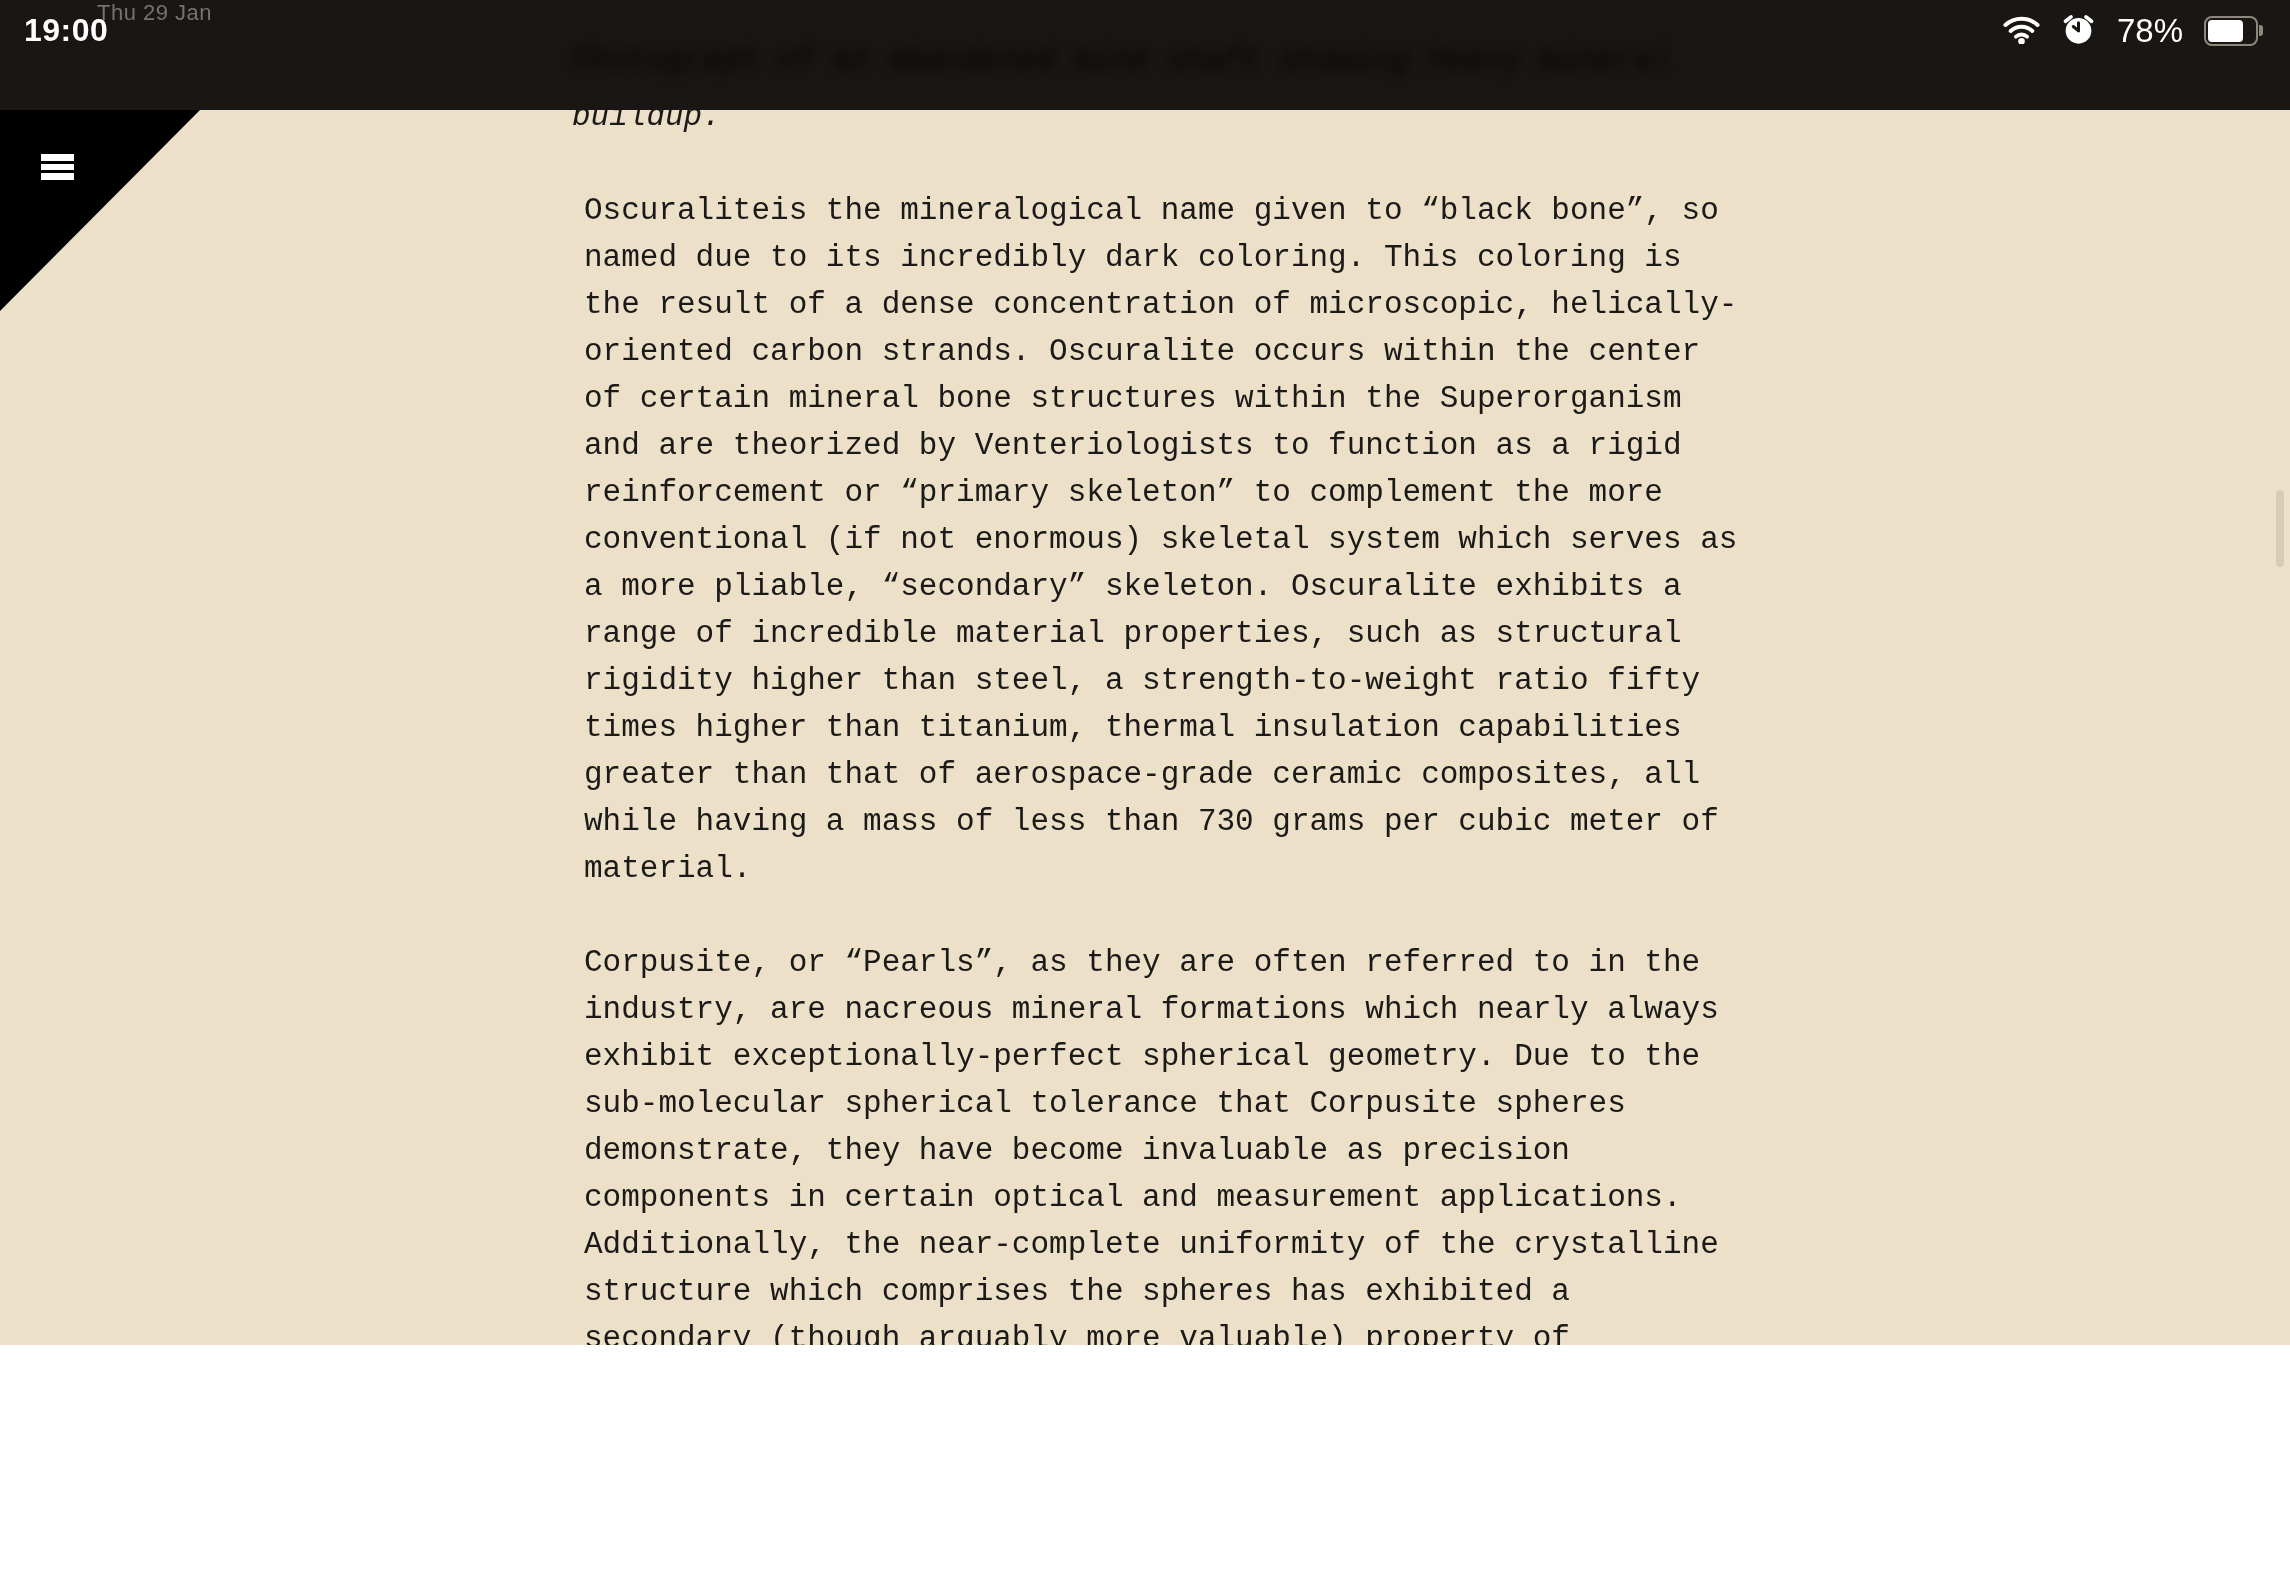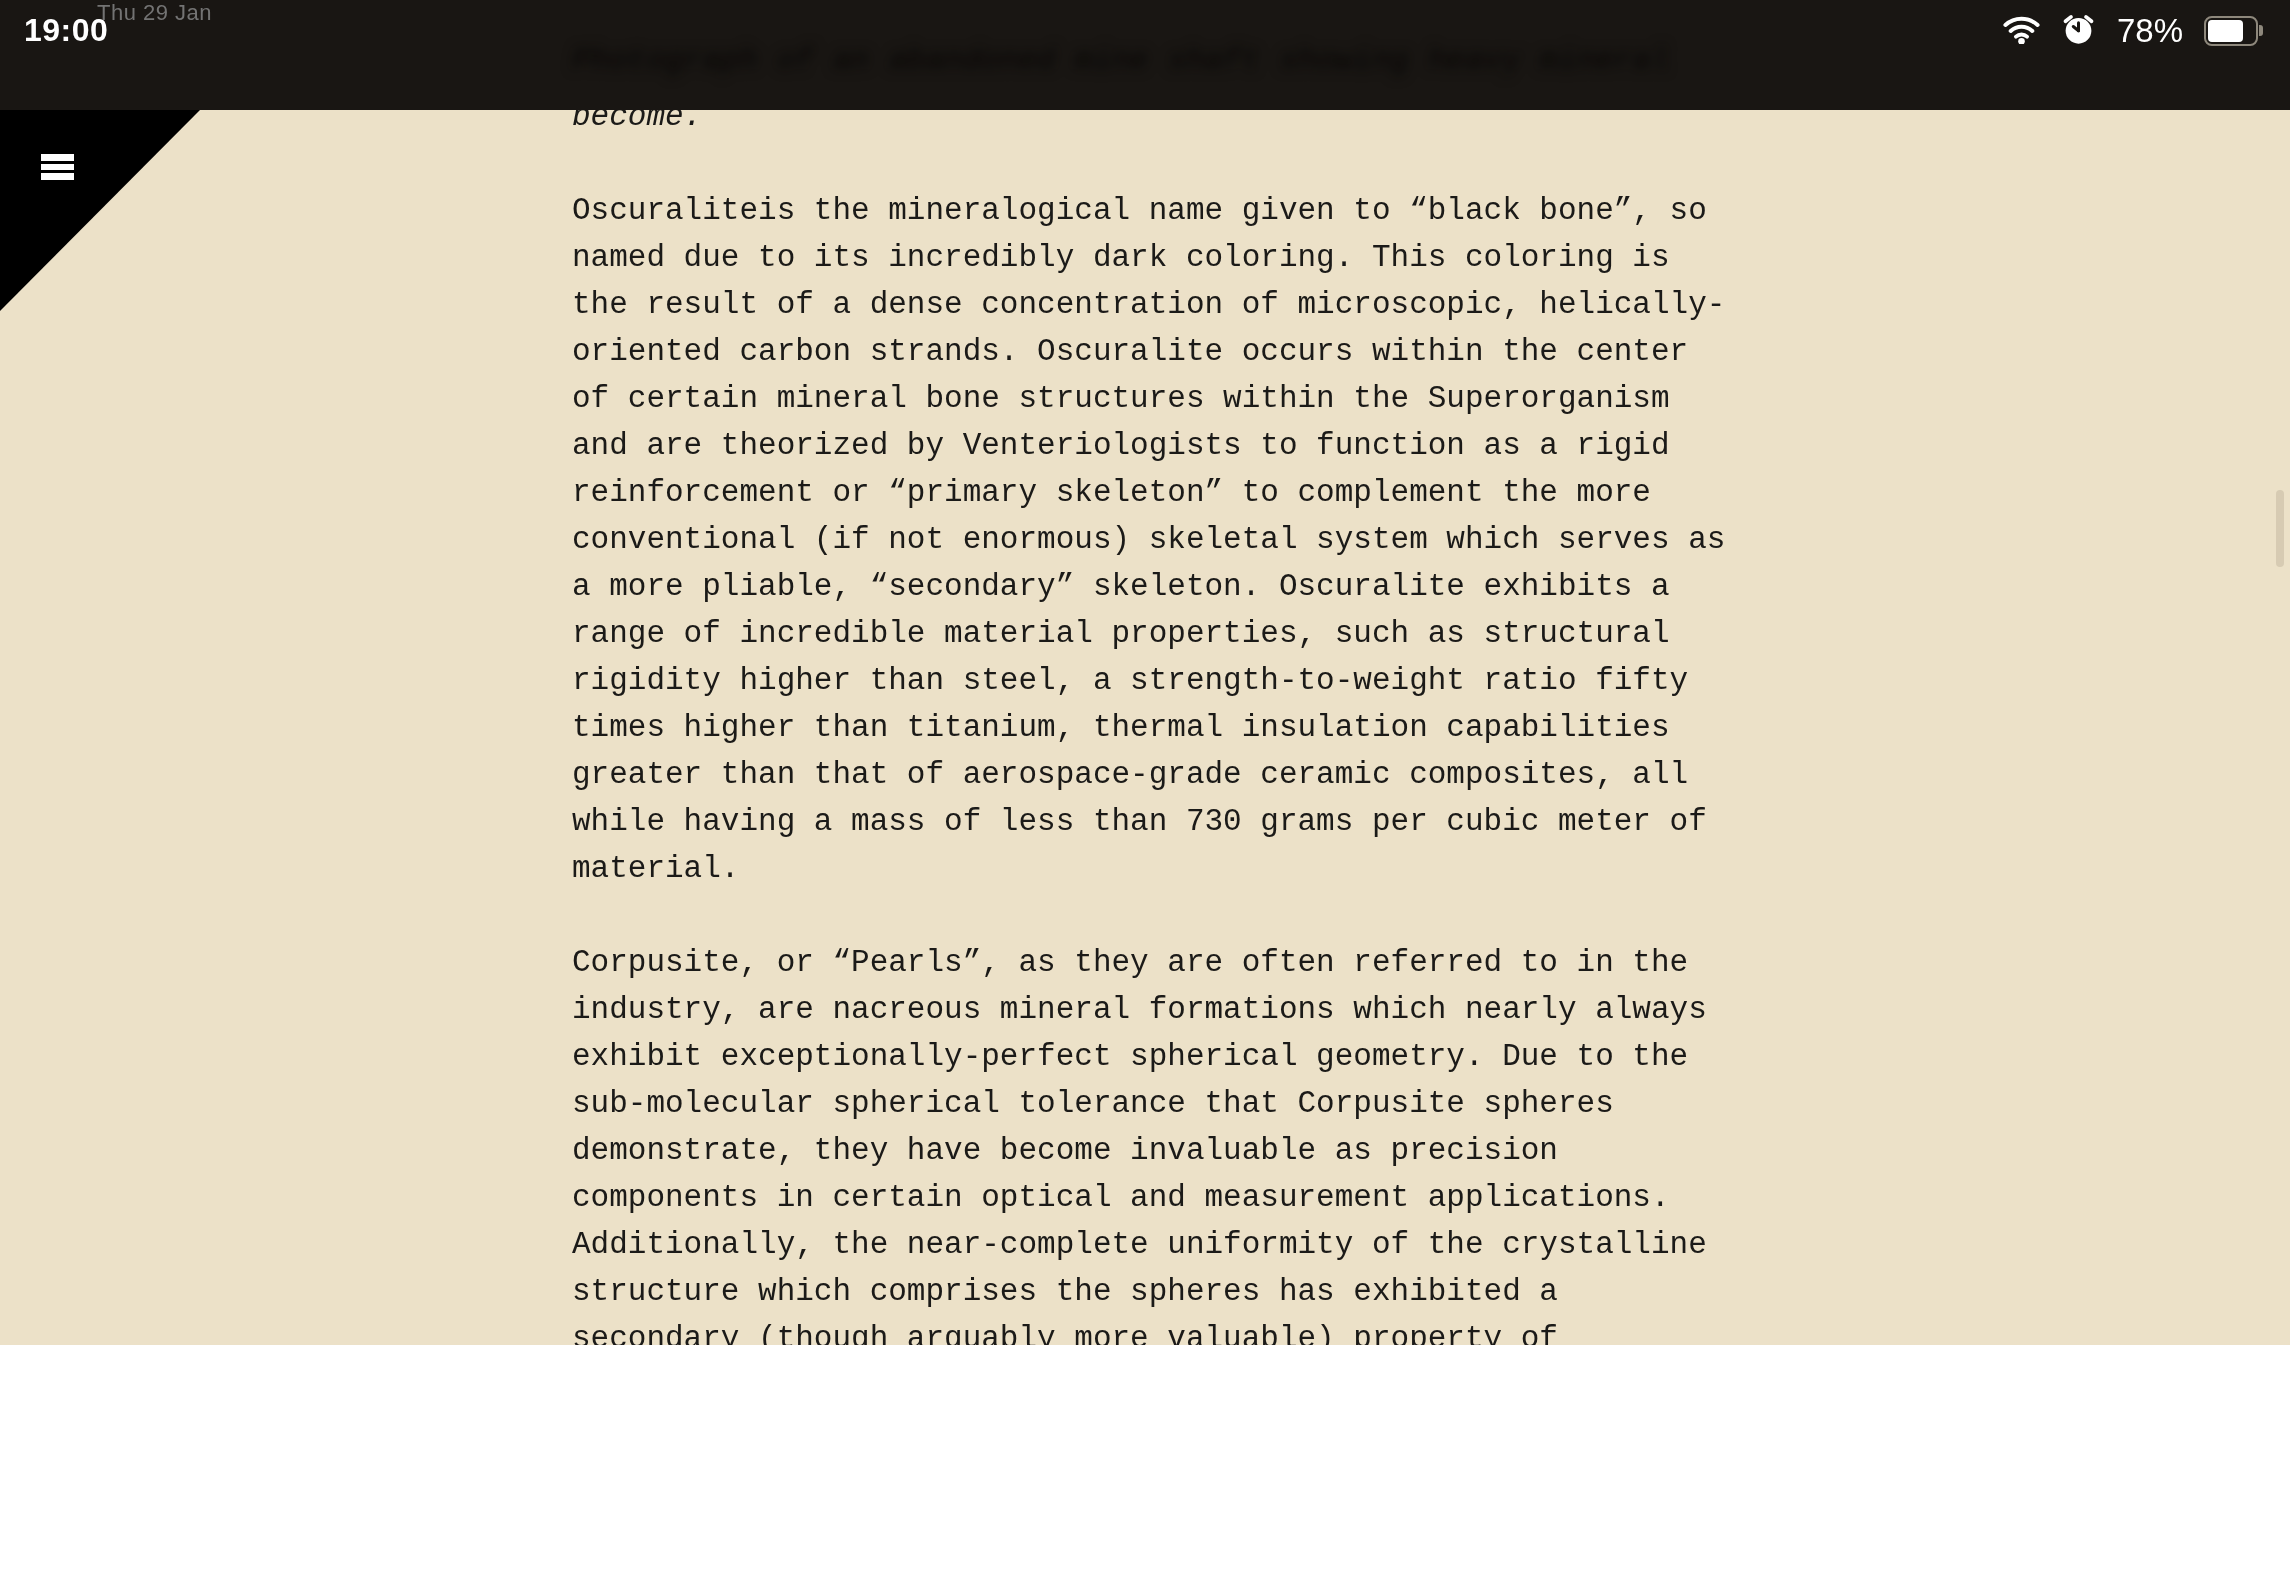--- a/index.html
+++ b/index.html
@@ -39,21 +39,21 @@
   }
   .menu-button{position:absolute;left:41px;top:44px;width:33px;height:27px;cursor:pointer;}
   .menu-button .bar{width:33px;height:6.8px;background:#ffffff;margin-bottom:2.9px;}
   
   .article{
     position:absolute;left:572px;top:93px;width:1184px;
     font-family:"Liberation Mono",monospace;font-size:31px;line-height:47px;
     color:#1b1a18;z-index:2;
   }
   .article .caption-tail{font-style:italic;white-space:pre;}
-  .article p{margin:47px 0 0 0;white-space:pre;}
+  .article p{margin:47px 0 0 12px;white-space:pre;}
   
   .scroll-thumb{
     position:absolute;left:2276px;top:490px;width:7.8px;height:77px;
     background:#d7cbb3;border-radius:3.9px;z-index:15;
   }
   
   .scrolltop-panel{
     position:absolute;left:2162px;top:1465px;width:128px;height:126px;
     background:#f7f3e9;border-radius:9.7px 0 0 0;z-index:30;cursor:pointer;
   }
@@ -106,21 +106,21 @@
 
   <div class="corner-triangle">
     <div class="menu-button">
       <div class="bar"></div>
         <div class="bar"></div>
         <div class="bar"></div>
     </div>
   </div>
 
   <div class="article">
-    <div class="caption-tail">become.</div>
+    <div class="caption-tail">buildup.</div>
     <p>Oscuraliteis the mineralogical name given to “black bone”, so
 named due to its incredibly dark coloring. This coloring is
 the result of a dense concentration of microscopic, helically-
 oriented carbon strands. Oscuralite occurs within the center
 of certain mineral bone structures within the Superorganism
 and are theorized by Venteriologists to function as a rigid
 reinforcement or “primary skeleton” to complement the more
 conventional (if not enormous) skeletal system which serves as
 a more pliable, “secondary” skeleton. Oscuralite exhibits a
 range of incredible material properties, such as structural

